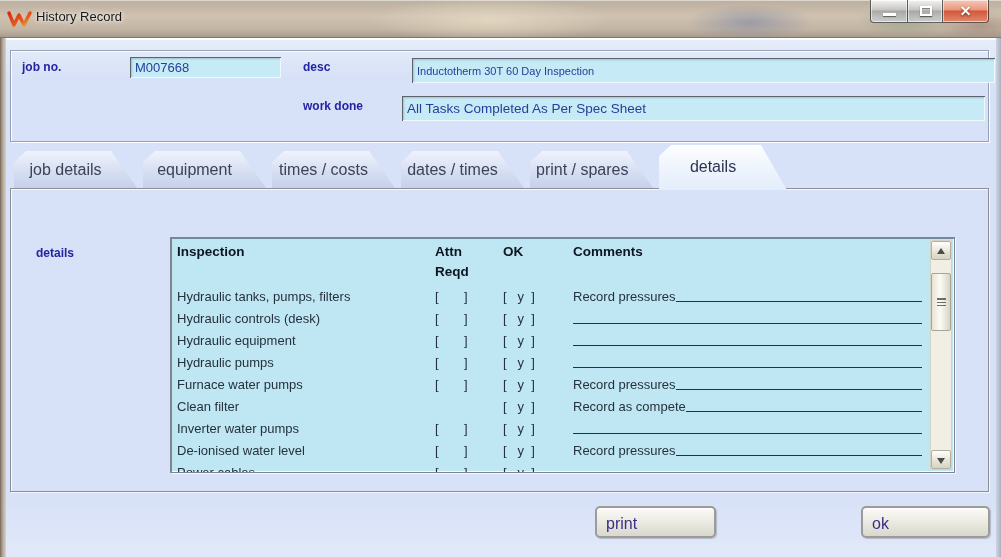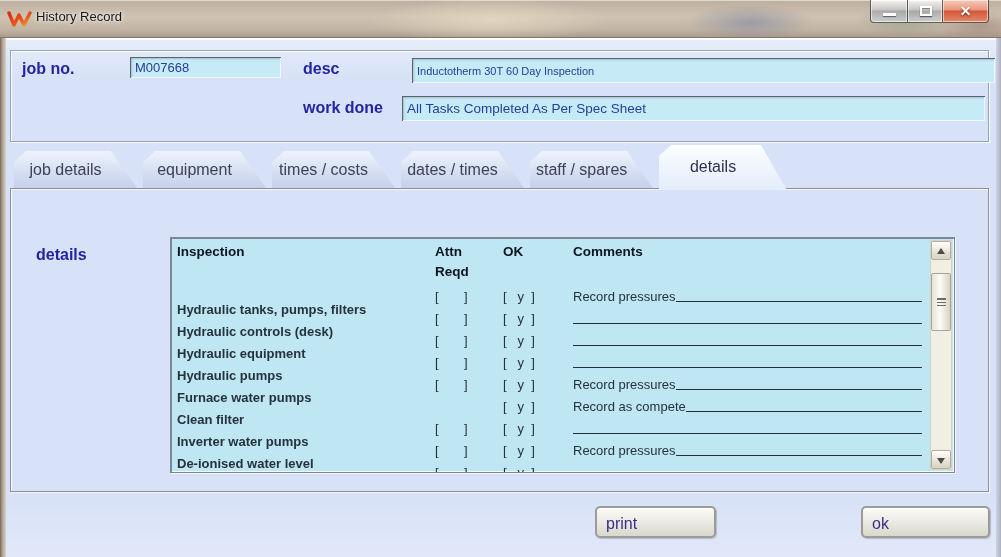--- a/index.html
+++ b/index.html
@@ -48,21 +48,21 @@
     background:linear-gradient(270deg,#aab0bf,#ced4e2); }
   .client{ position:absolute; left:6px; right:5px; top:38px; bottom:0;
     background:linear-gradient(180deg,#e6edf9 0%, #d7e1f7 8%, #d7e1f7 88%, #e1e9f9 100%);
     box-shadow: inset 0 2px 0 rgba(255,255,255,.85); }
 
   
   .top-panel{
     position:absolute; left:10px; top:50px; width:979px; height:92px;
     border:1px solid #97a1b4; box-shadow: inset 1px 1px 0 rgba(255,255,255,.9), 1px 1px 0 rgba(255,255,255,.85);
   }
-  .flabel{ position:absolute; font-weight:bold; color:#2424a2; font-size:16px; }
+  .flabel{ position:absolute; font-weight:bold; color:#2424a2; font-size:12px; }
   .lbl-jobno{ left:22px; top:60px; }
   .lbl-desc{ left:303px; top:60px; }
   .lbl-workdone{ left:303px; top:99px; }
   .sunken{
     position:absolute; background:#c7ebf6; border:none; color:#24409a; font-size:13px;
     padding:2px 5px; outline:none;
     box-shadow: inset 1px 1px 0 #5d646d, inset -1px -1px 0 #eef9fd, inset 2px 2px 2px rgba(40,70,85,.25);
   }
   .fld-jobno{ left:130px; top:57px; width:151px; height:21px; }
   .fld-desc{ left:412px; top:58px; width:583px; height:25px; font-size:11px; }
@@ -99,21 +99,21 @@
     box-shadow: inset 1px 1px 0 rgba(55,65,75,.55), inset -1px -1px 0 #f2fbff, 1px 1px 0 rgba(255,255,255,.75);
   }
   .lb-inner{ position:absolute; left:6px; top:4px; right:30px; bottom:0; overflow:hidden; }
   .lb-head{ position:relative; height:44px; font-weight:bold; color:#0c1520; font-size:13.5px; }
   .h-insp{ position:absolute; left:0; top:2px; }
   .h-attn1{ position:absolute; left:258px; top:2px; }
   .h-attn2{ position:absolute; left:258px; top:22px; }
   .h-ok{ position:absolute; left:326px; top:2px; }
   .h-com{ position:absolute; left:396px; top:2px; }
   .lrow{ position:relative; height:22px; font-size:13px; color:#25323d; }
-  .c-insp{ position:absolute; left:0; top:16px; white-space:nowrap;font-weight:bold; }
+  .c-insp{ position:absolute; left:0; top:3px; white-space:nowrap; }
   .c-attn{ position:absolute; left:258px; top:3px; white-space:pre; }
   .c-ok{ position:absolute; left:326px; top:3px; white-space:pre; }
   .c-com{ position:absolute; left:396px; right:2px; top:3px; display:flex; }
   .ctext{ white-space:pre; }
   .uline{ flex:1 1 auto; height:13px; border-bottom:1.5px solid #25313e; margin-bottom:2px; }
 
   
   .sb{ position:absolute; top:2px; right:2px; bottom:2px; width:22px;
     background:#f1efe3; border:1px solid #d4d2c4; }
   .sb-btn{ position:absolute; left:0; width:20px; height:19px;
@@ -180,21 +180,21 @@
 <span class="flabel lbl-desc">desc</span>
 <input class="sunken fld-desc" readonly="" value="Inductotherm 30T 60 Day Inspection" style="">
 <span class="flabel lbl-workdone">work done</span>
 <input class="sunken fld-work" readonly="" value="All Tasks Completed As Per Spec Sheet" style="">
 
 <div class="tabs">
   <div class="tab">job details</div>
   <div class="tab">equipment</div>
   <div class="tab">times / costs</div>
   <div class="tab">dates / times</div>
-  <div class="tab">staff / spares</div>
+  <div class="tab">print / spares</div>
   <div class="tab active">details</div>
 </div>
 
 <div class="tab-panel"></div>
 <span class="flabel lbl-details">details</span>
 
 <div class="listbox">
   <div class="lb-inner">
     <div class="lb-head">
       <span class="h-insp">Inspection</span>

